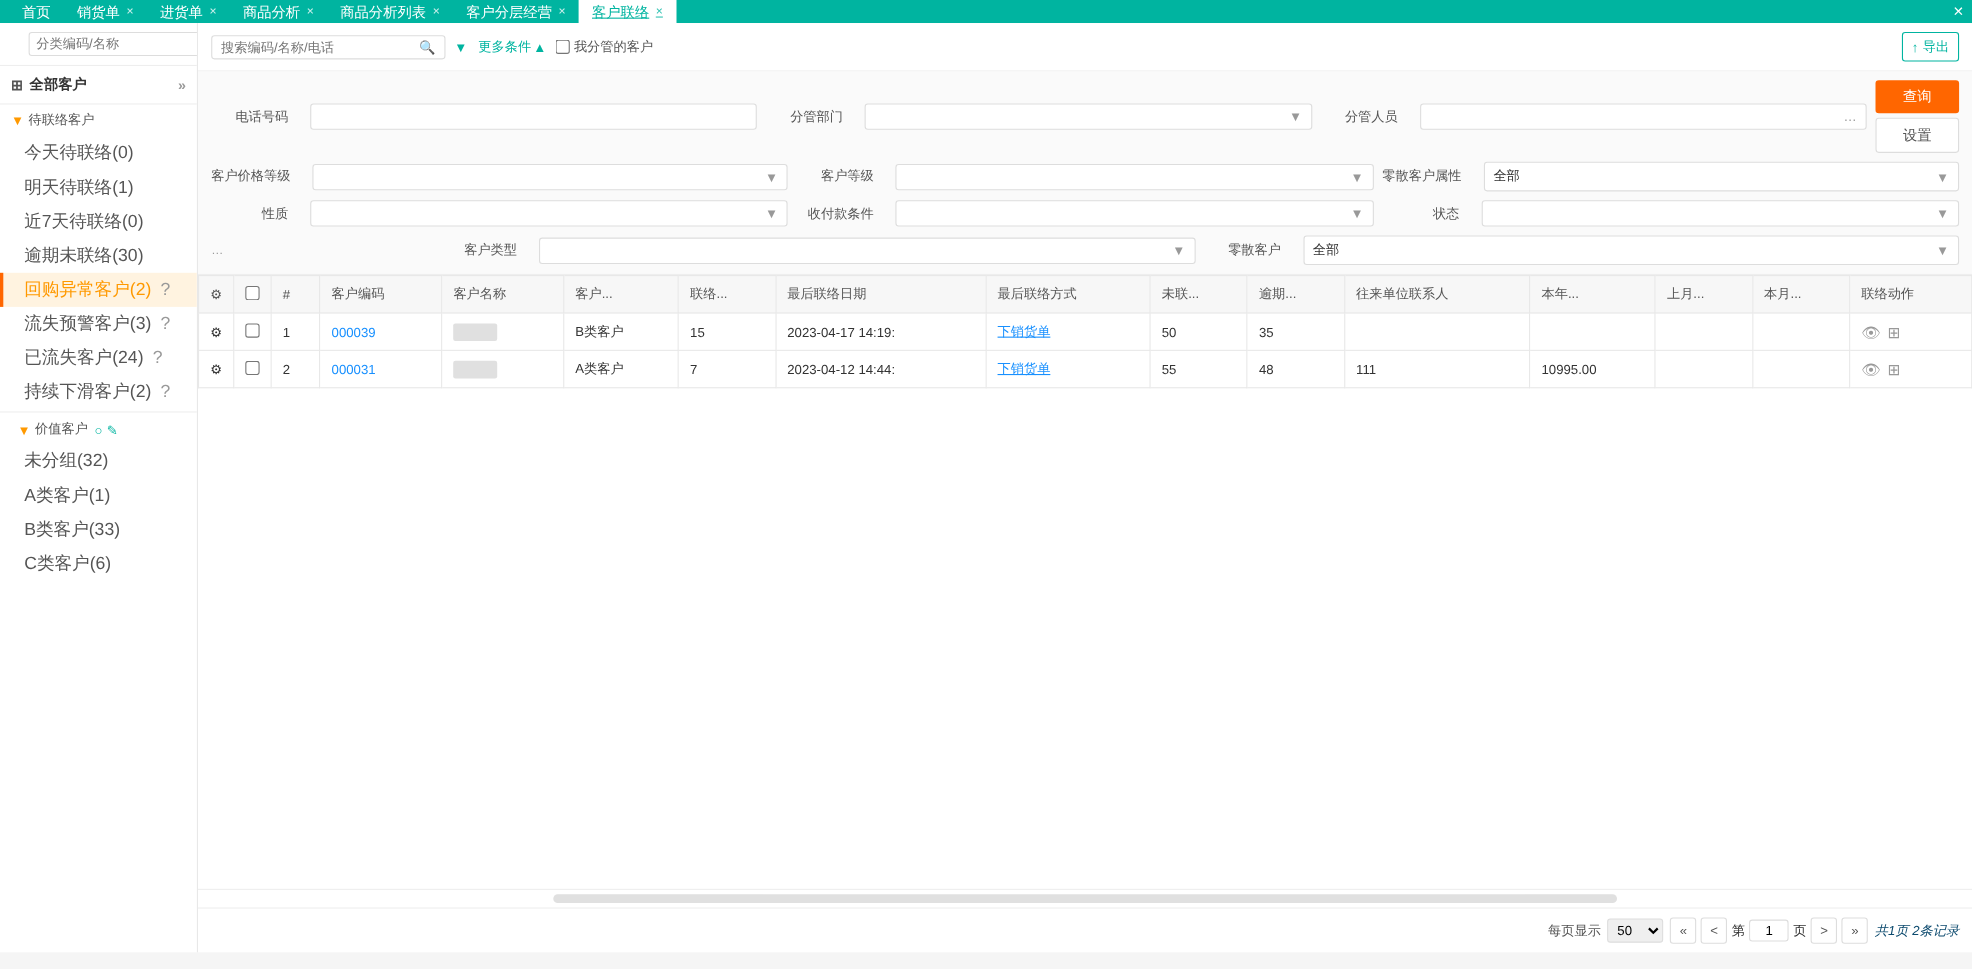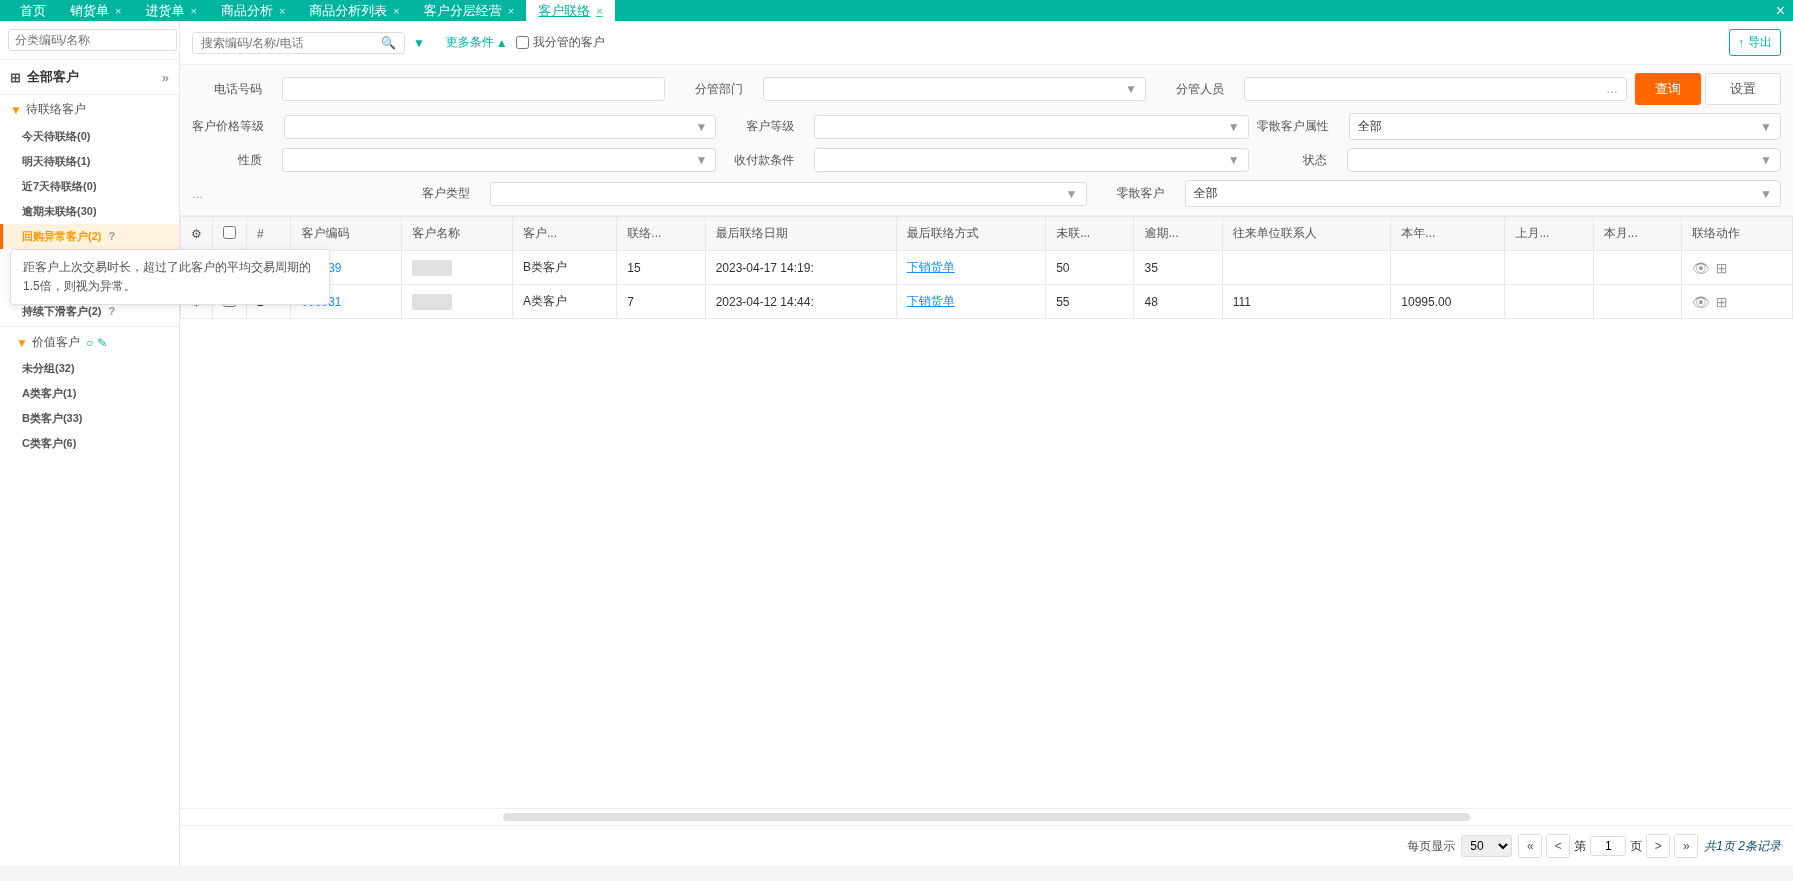--- a/index.html
+++ b/index.html
@@ -30,34 +30,34 @@
 
     
     .sidebar {
       width: 180px; background: #fff; border-right: 1px solid #e8e8e8;
       display: flex; flex-direction: column; overflow: hidden; flex-shrink: 0;
     }
     .sidebar-search {
       display: flex; align-items: center; padding: 8px; border-bottom: 1px solid #eee;
     }
     .sidebar-search input {
-      flex: 1; border: 1px solid #ddd; border-radius: 3px; padding: 3px 6px; font-size: 12px; outline: none;
+      flex: 1; border: 1px solid #ddd; border-radius: 3px; padding: 3px 6px; font-size: 12px; outline: none; margin-left: 18px;
     }
     .sidebar-section-title {
       display: flex; align-items: center; padding: 8px 10px; font-weight: bold; font-size: 13px;
       color: #333; border-bottom: 1px solid #eee;
     }
     .sidebar-section-title .grid-icon { margin-right: 6px; color: #555; }
     .sidebar-section-title .collapse-icon { margin-left: auto; color: #999; cursor: pointer; }
     .sidebar-group-title {
       display: flex; align-items: center; padding: 6px 10px; color: #555; cursor: pointer; font-size: 12px;
     }
     .sidebar-group-title .arrow { margin-right: 4px; color: #f90; }
     .sidebar-item {
-      padding: 5px 10px 5px 22px; cursor: pointer; color: #555; font-size: 11px; font-weight: bold;
+      padding: 5px 10px 5px 22px; cursor: pointer; color: #555; font-size: 16px;
     }
     .sidebar-item.active {
       background: #fff3e0; color: #f90; border-left: 3px solid #f90;
     }
     .sidebar-divider { height: 1px; background: #eee; margin: 2px 0; }
     .sidebar-sub-title {
       display: flex; align-items: center; padding: 5px 10px 5px 16px; color: #555; font-size: 12px; cursor: pointer;
     }
     .sidebar-sub-title .arrow2 { margin-right: 4px; color: #f90; }
 
@@ -108,21 +108,21 @@
       flex: 1; border: 1px solid #ddd; border-radius: 3px; padding: 4px 8px; font-size: 12px; outline: none;
     }
     .btn-query {
       background: #ff6600; color: #fff; border: none; border-radius: 3px; padding: 6px 20px;
       cursor: pointer; font-size: 13px;
     }
     .btn-settings {
       background: #fff; color: #555; border: 1px solid #ddd; border-radius: 3px; padding: 6px 24px;
       cursor: pointer; font-size: 13px;
     }
-    .filter-actions { display: flex; gap: 4px; }
+    .filter-actions { display: flex; flex-direction: column; gap: 4px; }
     .more-link { color: #999; font-size: 11px; cursor: pointer; padding: 2px 0; }
 
     
     .table-area { flex: 1; overflow: auto; }
     table {
       width: 100%; border-collapse: collapse; font-size: 12px;
     }
     table thead tr { background: #f7f7f7; }
     table th, table td {
       border: 1px solid #e8e8e8; padding: 8px 10px; text-align: left; white-space: nowrap;
@@ -276,21 +276,21 @@
 
   <div class="content-area">
 
     <div class="filter-bar">
       <div class="search-input-wrap">
         <input type="text" style="width: 180px;" placeholder="搜索编码/名称/电话">
         <span class="s-icon">🔍</span>
       </div>
       <div class="more-conditions">
         <span>▼</span>
-        <span style="margin-left:21px;text-align:center;">更多条件</span>
+        <span style="margin-left:10px;text-align:center;">更多条件</span>
         <span class="arrow-down">▲</span>
       </div>
       <div class="my-customers">
         <input type="checkbox" style="">
         <span>我分管的客户</span>
       </div>
       <div class="export-btn">
         <span>↑</span>
         <span>导出</span>
       </div>
@@ -488,17 +488,14 @@
         <span>第</span>
         <input class="current-page-input" value="1" style="">
         <span>页</span>
         <div class="page-btn">&gt;</div>
         <div class="page-btn">»</div>
       </div>
       <span class="total-info">共1页 2条记录</span>
     </div>
   </div>
 
-  <div class="tooltip-box">
-    <span>距客户上次交易时长，超过了此客户的平均交易周期的1.5倍，则视为异常。</span>
-  </div>
 
 </div>
 
 </body></html>

